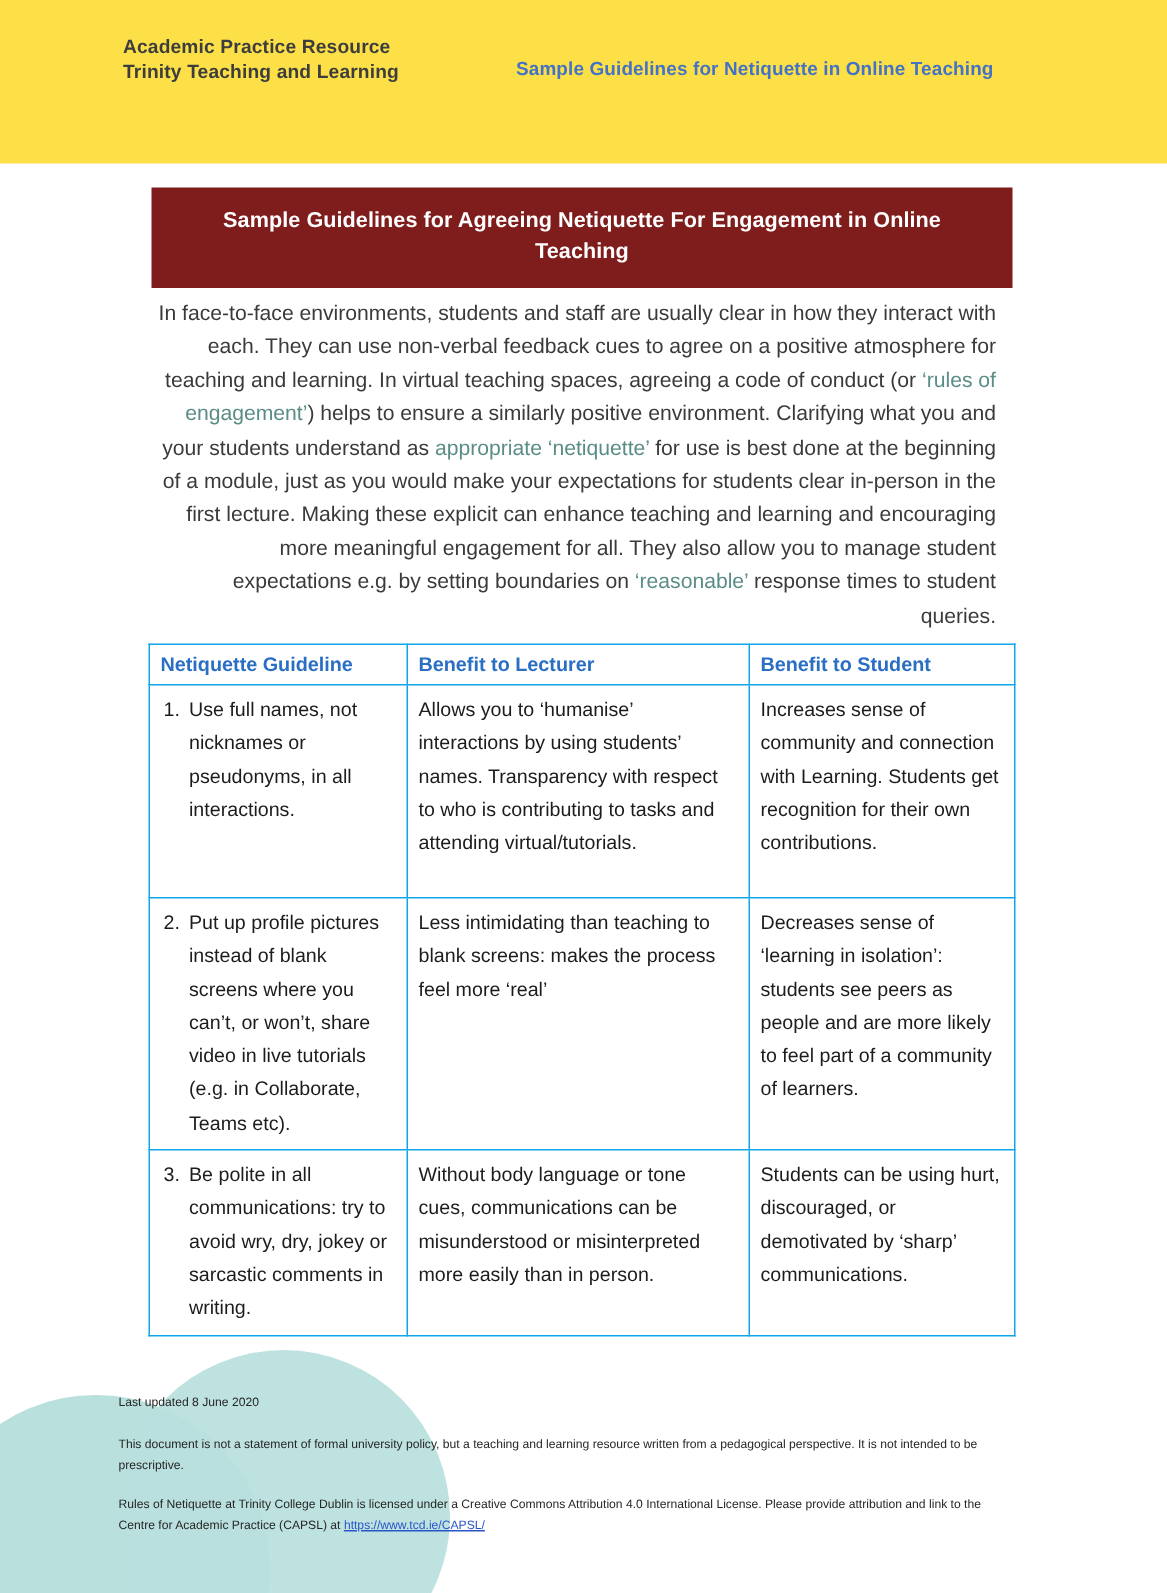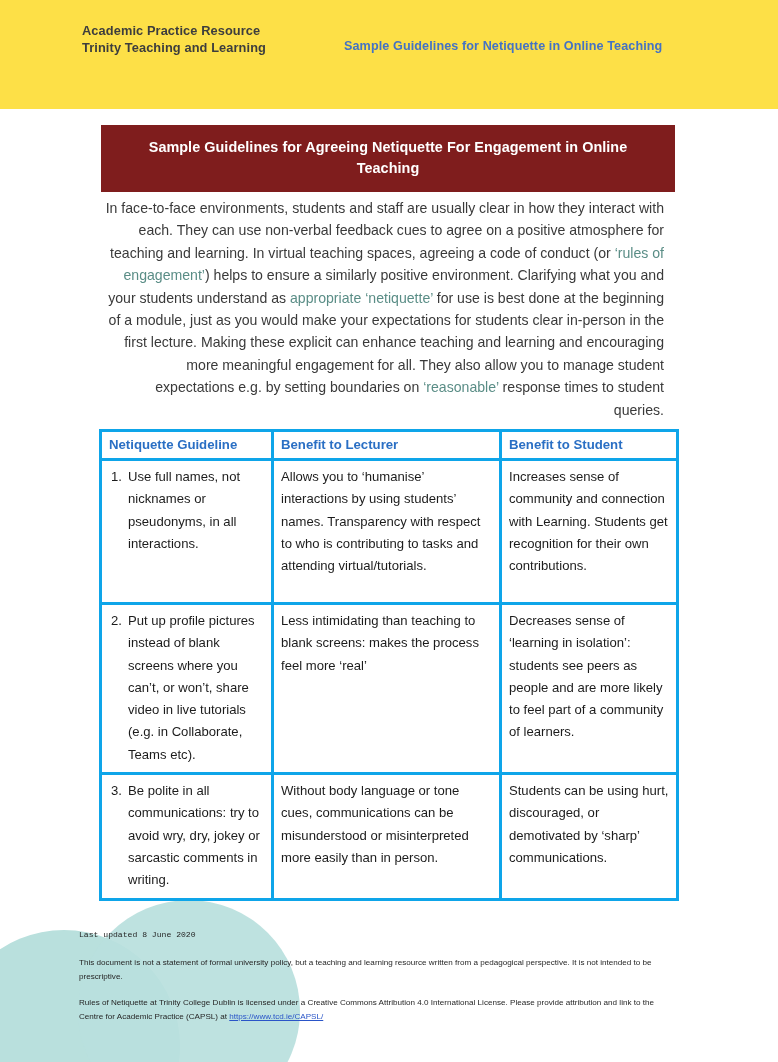--- a/index.html
+++ b/index.html
@@ -117,21 +117,21 @@
   .guide-table {
     position: absolute;
     left: 99px;
     top: 320px;
     width: 577px;
     border-collapse: collapse;
     table-layout: fixed;
   }
   .guide-table th,
   .guide-table td {
-    border: 3px solid #0ea5e9;
+    border: 1px solid #0ea5e9;
     vertical-align: top;
     padding: 5px 7px 6px 7px;
     font-size: 13.1px;
     line-height: 22.3px;
     color: #1c1c1c;
     text-align: left;
     margin-left: 30px;
   }
   .guide-table th {
     color: #2a6fc4;
@@ -169,21 +169,21 @@
     position: absolute;
     left: 79px;
     top: 928px;
     width: 600px;
     z-index: 3;
     font-size: 8.1px;
     color: #262626;
     line-height: 14.5px;
   }
   .footer p { margin: 0 0 11px 0; }
-  .footer .f-last { margin-bottom: 13px; font-family: Liberation Mono, monospace; }
+  .footer .f-last { margin-bottom: 13px; }
   .footer .f-licence {
     margin: 0;
   }
   .footer .f-link {
     color: #2a55c8;
     text-decoration: underline;
   }
 </style>
 </head>
 <body>

